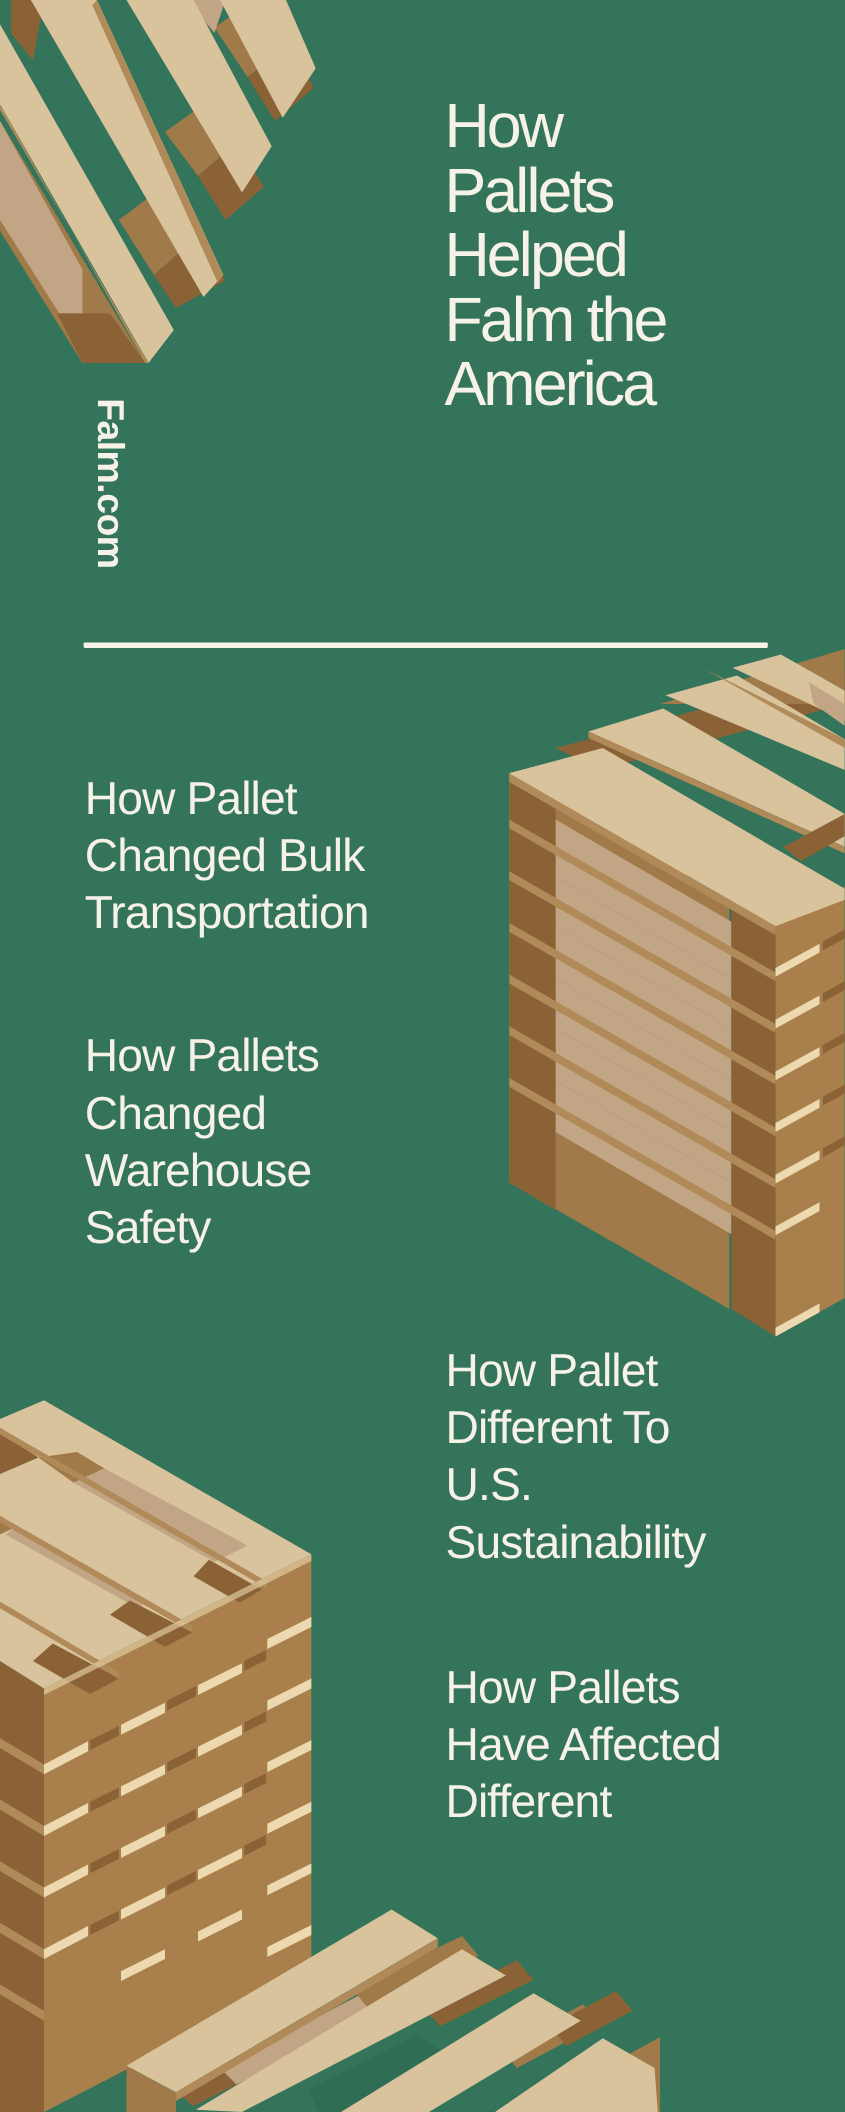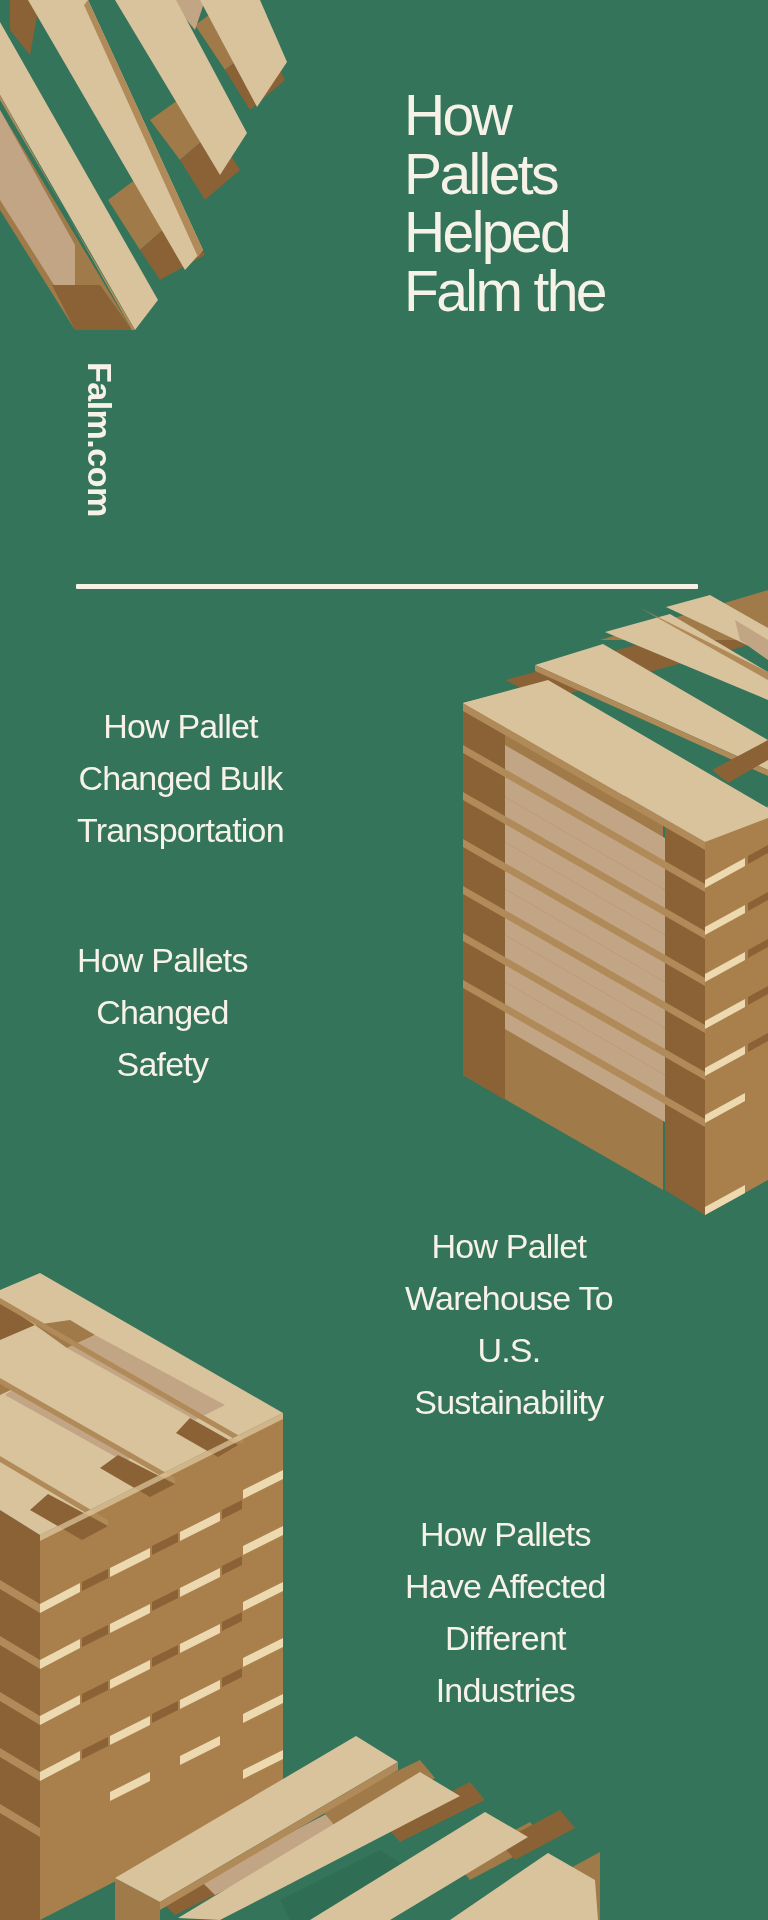--- a/index.html
+++ b/index.html
@@ -24,22 +24,22 @@
     font-size: 34px; font-weight: 700; letter-spacing: -0.5px;
     transform-origin: 0 0;
     transform: translate(0,0) rotate(90deg);
     white-space: nowrap;
   }
   .divider {
     position: absolute; left: 76px; top: 584px;
     width: 622px; height: 5px; background: #f7f2e8; border-radius: 1px;
   }
   .section {
-    position: absolute; font-size: 34px; line-height: 52px;
-    letter-spacing: -0.8px; font-weight: 400; margin: 0; text-align: center;
+    position: absolute; font-size: 42px; line-height: 52px;
+    letter-spacing: -0.8px; font-weight: 400; margin: 0;
   }
   .section span { display: block; white-space: nowrap; }
   .s1 { left: 77px; top: 700px; }
   .s2 { left: 77px; top: 934px; }
   .s3 { left: 405px; top: 1220px; }
   .s4 { left: 405px; top: 1508px; }
 </style>
 </head>
 <body>
 
@@ -229,44 +229,45 @@
       <polygon points="310,1920 485,1812 528,1837 390,1920" fill="#d8c39c"></polygon>
       <polygon points="450,1920 548,1853 595,1880 598,1920" fill="#d8c39c"></polygon>
     </g>
   </svg>
 
   <h1 class="title">
     <span>How</span>
     <span>Pallets</span>
     <span>Helped</span>
     <span>Falm the</span>
+    <span>America</span>
   </h1>
 
   <div class="brand" style="left:120px; top:362px;">Falm.com</div>
 
   <div class="divider"></div>
 
   <h2 class="section s1">
     <span>How Pallet</span>
     <span>Changed Bulk</span>
     <span>Transportation</span>
   </h2>
 
   <h2 class="section s2">
     <span>How Pallets</span>
     <span>Changed</span>
+    <span>Warehouse</span>
     <span>Safety</span>
   </h2>
 
   <h2 class="section s3">
     <span>How Pallet</span>
-    <span>Warehouse To</span>
+    <span>Different To</span>
     <span>U.S.</span>
     <span>Sustainability</span>
   </h2>
 
   <h2 class="section s4">
     <span>How Pallets</span>
     <span>Have Affected</span>
     <span>Different</span>
-    <span>Industries</span>
   </h2>
 </div>
 
 </body></html>

